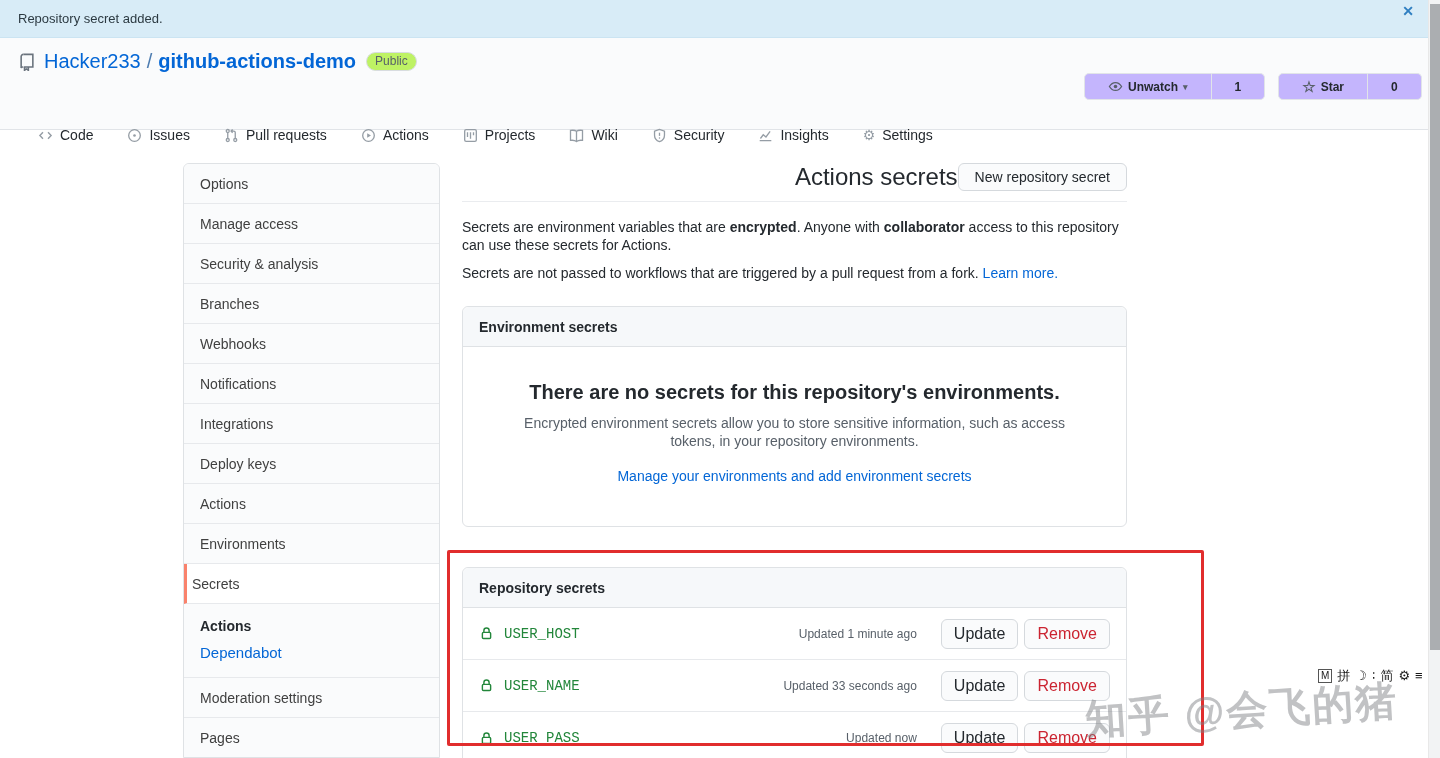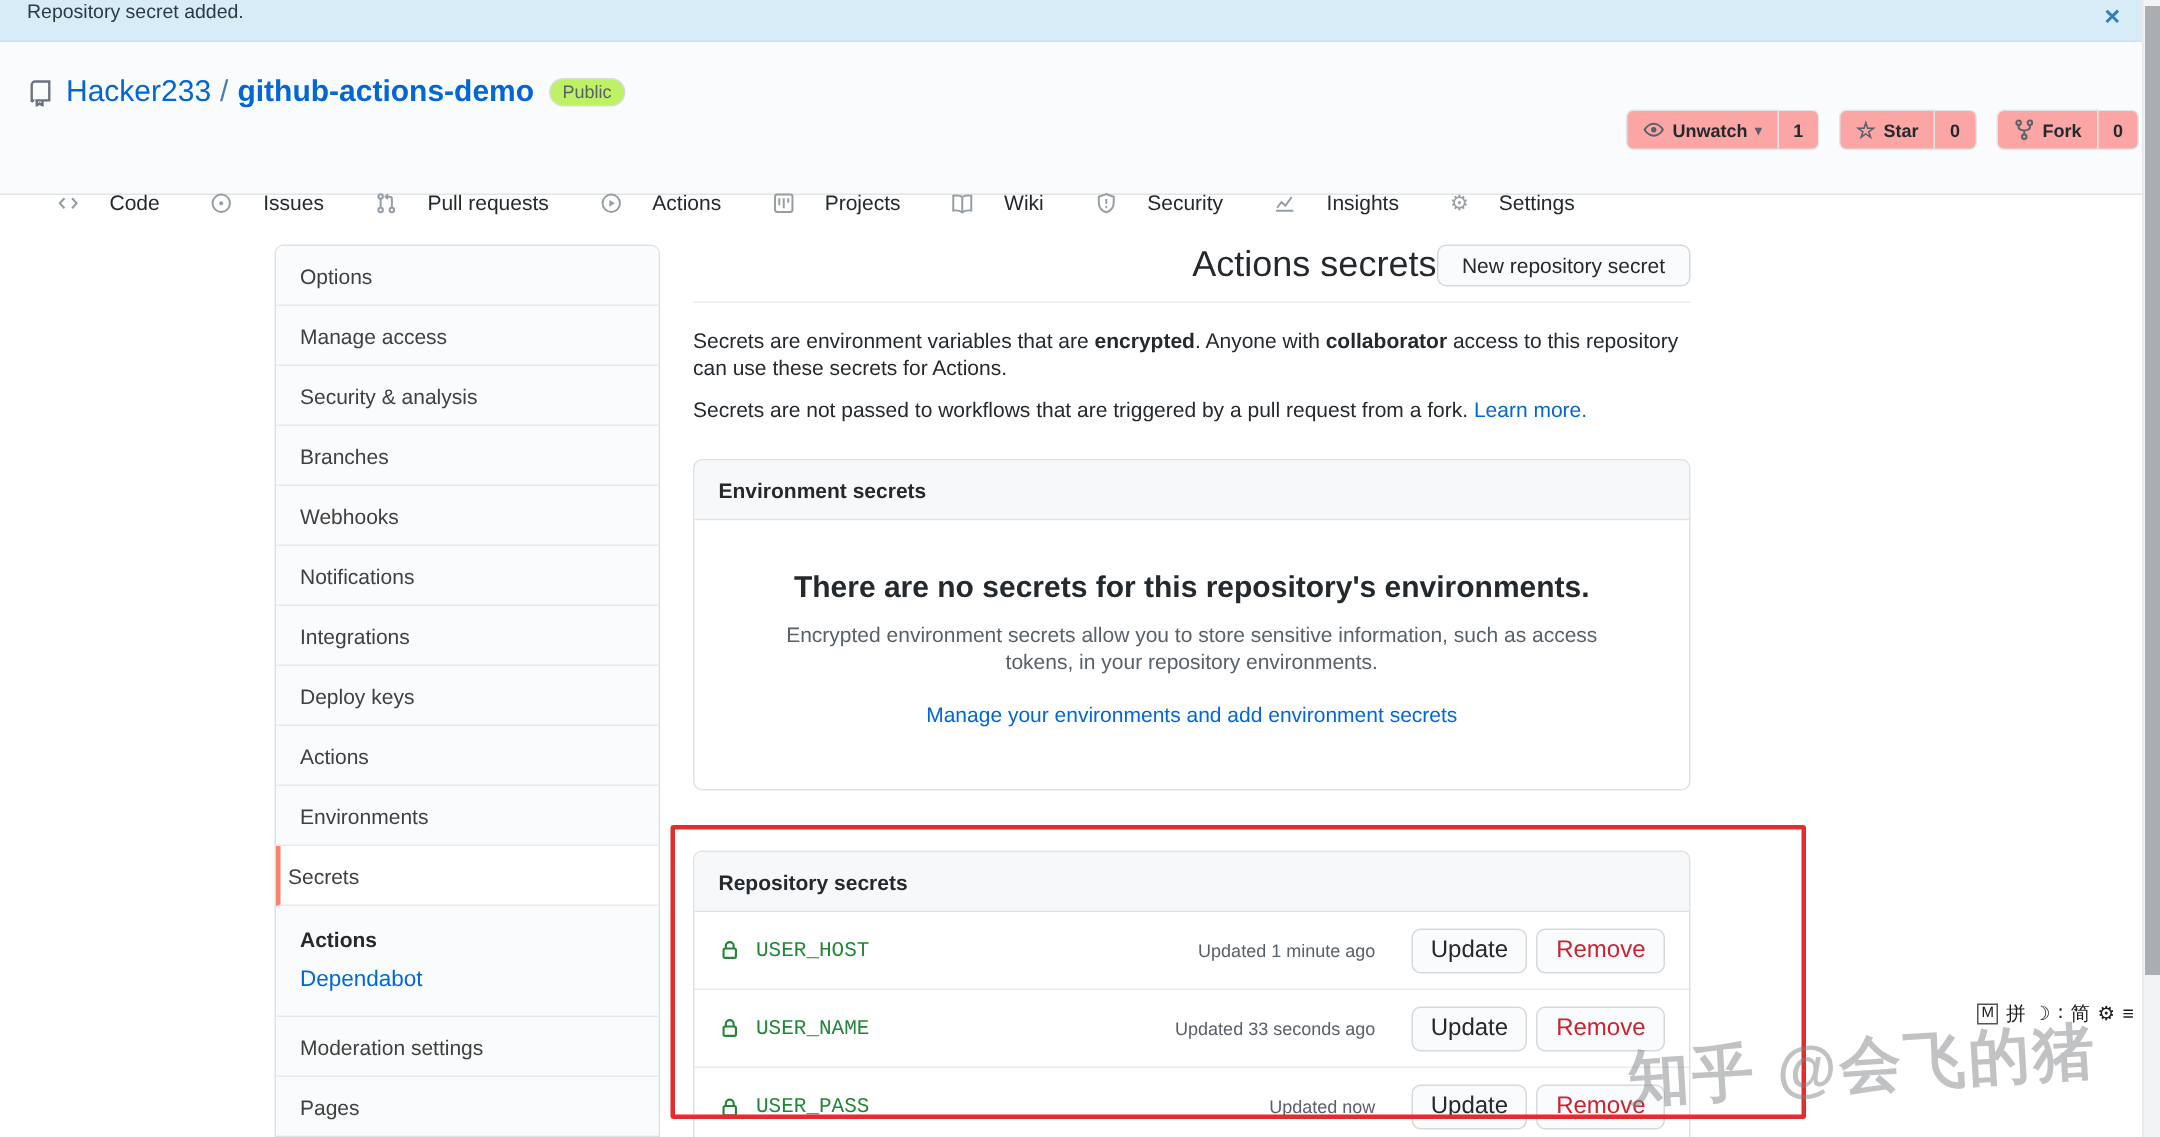--- a/index.html
+++ b/index.html
@@ -7,23 +7,23 @@
   body {
     position:relative;
     font-family:"Liberation Sans", sans-serif;
     background:#ffffff;
     color:#24292e;
     overflow:hidden;
     font-size:14px;
   }
   
   .banner {
-    position:absolute; top:0; left:0; width:1440px; height:28px;
+    position:absolute; top:0; left:0; width:1440px; height:38px;
     background:#d8ecf7; border-bottom:1px solid #cbe4f2;
-    display:flex; align-items:flex-start; padding:0 18px;
+    display:flex; align-items:center; padding:0 18px;
     font-size:13px; color:#2c3a42; z-index:5;
   }
   .banner-close {
     position:absolute; right:26px; top:1px; color:#2f7fc1; font-size:14px;
     cursor:pointer; line-height:20px; font-weight:bold;
   }
   
   .pagehead {
     position:absolute; top:22px; left:0; width:1440px; height:108px;
     background:#fafbfc; border-bottom:1px solid #e1e4e8;
@@ -42,35 +42,35 @@
     border:1px solid #d8dce0; border-radius:12px; padding:1px 8px 2px;
     background:#bef264;
   }
   .social-row {
     position:absolute; top:51px; left:1084px;
     display:flex; align-items:center; gap:13px;
   }
   .social-group { display:flex; }
   .social-btn, .social-count {
     height:27px; display:flex; align-items:center; gap:5px;
-    background:#fca5a5; border:1px solid #e1e4e8;
-    font-size:12px; font-weight:600; color:#24292e; padding:0 10px;
+    background:#c4b5fd; border:1px solid #e1e4e8;
+    font-size:12px; font-weight:600; color:#24292e; padding:0 23px;
     cursor:pointer;
   }
   .social-btn { border-radius:5px 0 0 5px; }
   .social-count { border-left:none; border-radius:0 5px 5px 0; font-weight:600; }
   .social-btn .octicon { color:#586069; }
   .caret { font-size:9px; color:#586069; }
   
   .tabs {
     position:absolute; top:98px; left:30px; height:30px;
     display:flex; gap:18px; align-items:center;
   }
   .tab {
-    display:flex; align-items:center; gap:20px; padding:0 8px;
+    display:flex; align-items:center; gap:7px; padding:0 8px;
     font-size:14px; color:#24292e; cursor:pointer; height:30px;
   }
   .tab .octicon { color:#959da5; display:flex; }
   
   .sidebar {
     position:absolute; left:183px; top:163px; width:257px; height:595px;
     border:1px solid #dfe2e5; border-radius:6px 6px 0 0; background:#fafbfc;
     overflow:hidden;
   }
   .menu-item {

